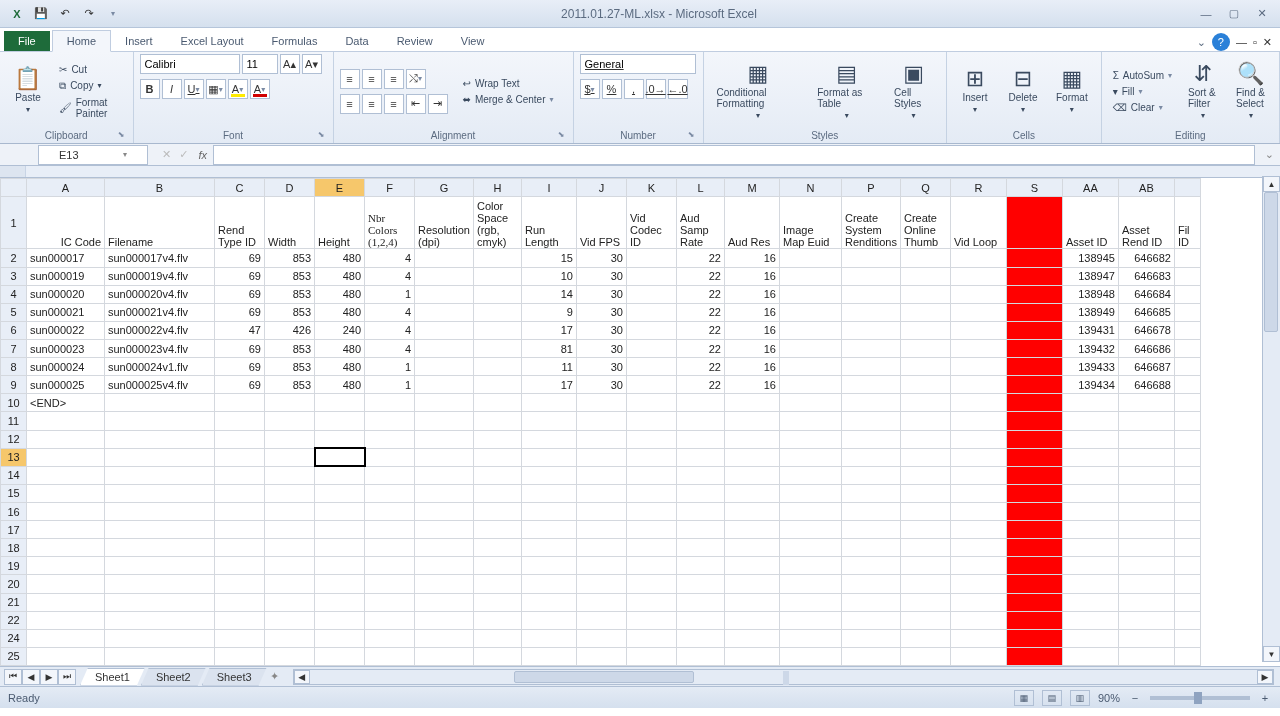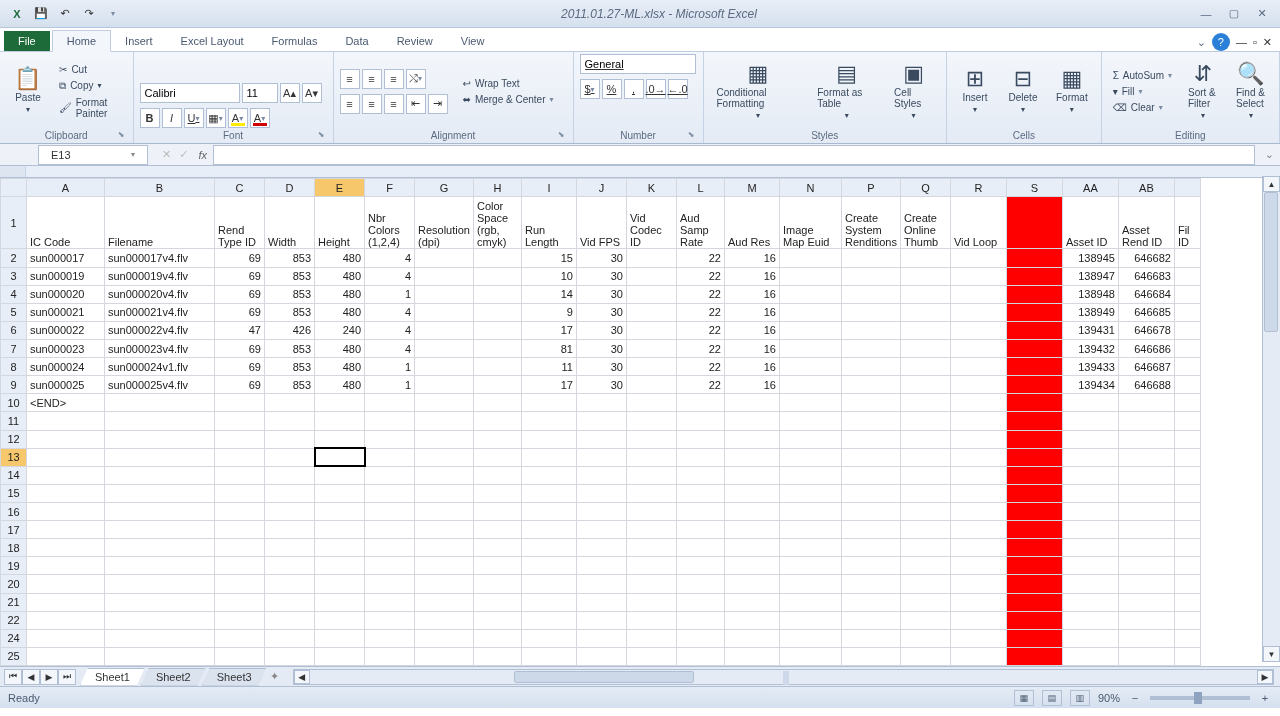--- a/index.html
+++ b/index.html
@@ -2,21 +2,21 @@
 <html><head>
 <meta charset="utf-8">
 <style>
 * { margin:0; padding:0; box-sizing:border-box; }
 body { font-family:"Segoe UI",Tahoma,sans-serif; font-size:11px; background:#fff; color:#333; width:1280px; height:716px; overflow:hidden; position:relative; }
 
 
 .titlebar { height:28px; background:linear-gradient(#e8eef7,#d5e0ee); display:flex; align-items:center; padding:0 6px; border-bottom:1px solid #b5c5da; }
 .qat { display:flex; gap:2px; align-items:center; }
 .qat-btn { width:22px; height:22px; display:flex; align-items:center; justify-content:center; cursor:pointer; border:1px solid transparent; border-radius:2px; }
-.title { flex:1; text-align:center; color:#5b6b80; font-size:12px;font-style:italic; }
+.title { flex:1; text-align:center; color:#5b6b80; font-size:12px; }
 .win-btns { display:flex; gap:4px; }
 .win-btn { width:24px; height:18px; display:flex; align-items:center; justify-content:center; cursor:pointer; color:#5b6b80; }
 
 
 .tabbar { height:24px; background:#fff; display:flex; align-items:flex-end; padding-left:4px; border-bottom:1px solid #c0cde0; }
 .file-tab { background:#1e6b3a; color:#fff; padding:4px 14px; font-size:11px; cursor:pointer; margin-right:2px; }
 .tab { padding:4px 14px; font-size:11px; cursor:pointer; color:#4a5a70; }
 .tab.active { background:#f3f6fb; border:1px solid #c0cde0; border-bottom:1px solid #f3f6fb; margin-bottom:-1px; }
 .tabbar-right { margin-left:auto; display:flex; gap:6px; align-items:center; padding-right:8px; }
 .help-btn { width:18px; height:18px; background:#2a80d8; color:#fff; border-radius:50%; font-size:11px; display:flex; align-items:center; justify-content:center; cursor:pointer; }
@@ -30,21 +30,21 @@
 .rbtn { display:flex; flex-direction:column; align-items:center; justify-content:center; padding:2px 6px; cursor:pointer; border:1px solid transparent; border-radius:2px; font-size:10px; color:#3a4a5f; gap:2px; min-width:44px; }
 .rbtn .ic { font-size:22px; line-height:1; }
 .rbtn-sm { display:flex; align-items:center; gap:4px; padding:1px 4px; cursor:pointer; font-size:10px; color:#3a4a5f; border:1px solid transparent; }
 .vstack { display:flex; flex-direction:column; gap:1px; }
 .hstack { display:flex; gap:2px; align-items:center; }
 .sel { height:20px; font-size:11px; border:1px solid #b0bfd4; background:#fff; padding:0 4px; }
 .icon-sq { width:20px; height:20px; display:flex; align-items:center; justify-content:center; border:1px solid #b0bfd4; background:#fff; cursor:pointer; font-size:11px; }
 
 
 .fxbar { height:22px; background:#eef2f8; display:flex; align-items:center; border-bottom:1px solid #b0bfd4; }
-.namebox { width:110px; height:20px; border:1px solid #b0bfd4; background:#fff; margin:0 10px 0 38px; padding:0 12px; font-size:11px; display:flex; align-items:center; justify-content:space-between; }
+.namebox { width:110px; height:20px; border:1px solid #b0bfd4; background:#fff; margin:0 10px 0 38px; padding:0 20px; font-size:11px; display:flex; align-items:center; justify-content:space-between; }
 .fx-label { font-style:italic; color:#666; margin:0 6px; }
 .fx-input { flex:1; height:20px; border:1px solid #b0bfd4; background:#fff; margin-right:4px; padding:0 4px; }
 
 
 .col-strip { height:12px; background:#e8eef7; border-bottom:1px solid #b0bfd4; display:flex; }
 .col-strip-corner { width:26px; border-right:1px solid #c8d4e5; background:#dde5f0; }
 
 
 .grid-wrap { position:relative; height:488px; overflow:hidden; display:flex; }
 .grid-table { border-collapse:collapse; table-layout:fixed; }
@@ -145,21 +145,21 @@
         <div class="rbtn-sm">
             <span>🖌</span>
             <span>Format Painter</span>
           </div>
       </div>
     </div>
     <div class="group-label dlg">Clipboard</div>
   </div>
 
   <div class="group" style="min-width:200px;">
-    <div class="group-body vstack" style="align-items:stretch;justify-content:flex-end;">
+    <div class="group-body vstack" style="align-items:stretch;">
       <div class="hstack">
         <input class="sel" style="width: 100px;" value="Calibri">
         <input class="sel" style="width: 36px;" value="11">
         <div class="icon-sq">A▴</div>
         <div class="icon-sq">A▾</div>
       </div>
       <div class="hstack" style="margin-top:4px;">
         <div class="icon-sq" style="font-weight:bold">B</div>
         <div class="icon-sq" style="font-style:italic">I</div>
         <div class="icon-sq drop" style="text-decoration:underline">U</div>
@@ -351,26 +351,26 @@
           <th class="colhdr">P</th>
           <th class="colhdr">Q</th>
           <th class="colhdr">R</th>
           <th class="colhdr">S</th>
           <th class="colhdr">AA</th>
           <th class="colhdr">AB</th>
           <th class="colhdr"></th>
         </tr>
         <tr>
           <th class="rowhdr" style="height:52px">1</th>
-          <td class="cell tl datahdr" style="white-space:normal;">IC Code</td>
+          <td class="cell tl datahdr" style="white-space:normal;text-align:right;">IC Code</td>
           <td class="cell tl datahdr" style="white-space:normal;">Filename</td>
           <td class="cell tl datahdr" style="white-space:normal;">Rend Type ID</td>
           <td class="cell tl datahdr" style="white-space:normal;">Width</td>
           <td class="cell tl datahdr" style="white-space:normal;">Height</td>
-          <td class="cell tl datahdr" style="white-space:normal;">Nbr Colors (1,2,4)</td>
+          <td class="cell tl datahdr" style="white-space:normal;font-family:Liberation Serif, serif;">Nbr Colors (1,2,4)</td>
           <td class="cell tl datahdr" style="white-space:normal;">Resolution (dpi)</td>
           <td class="cell tl datahdr" style="white-space:normal;">Color Space (rgb, cmyk)</td>
           <td class="cell tl datahdr" style="white-space:normal;">Run Length</td>
           <td class="cell tl datahdr" style="white-space:normal;">Vid FPS</td>
           <td class="cell tl datahdr" style="white-space:normal;">Vid Codec ID</td>
           <td class="cell tl datahdr" style="white-space:normal;margin-left:29px;">Aud Samp Rate</td>
           <td class="cell tl datahdr" style="white-space:normal;">Aud Res</td>
           <td class="cell tl datahdr" style="white-space:normal;">Image Map Euid</td>
           <td class="cell tl datahdr" style="white-space:normal;">Create System Renditions</td>
           <td class="cell tl datahdr" style="white-space:normal;">Create Online Thumb</td>

